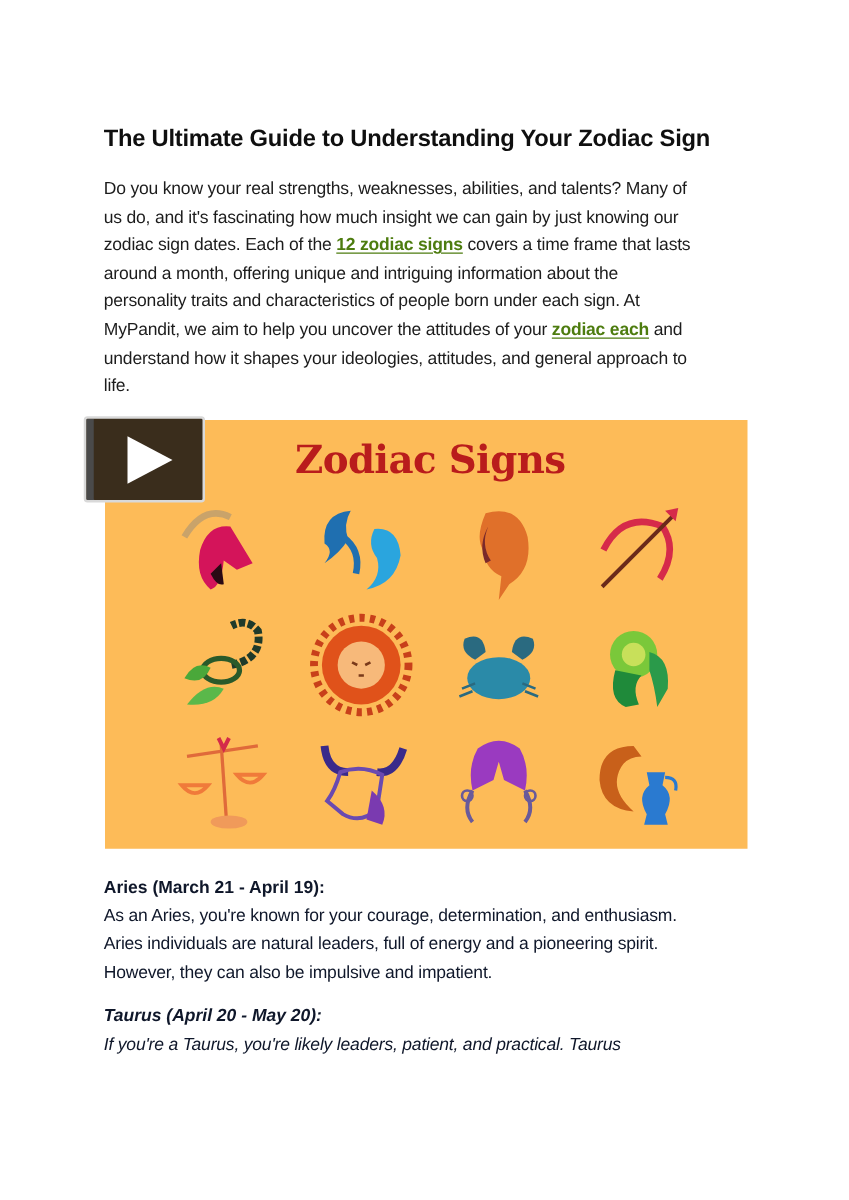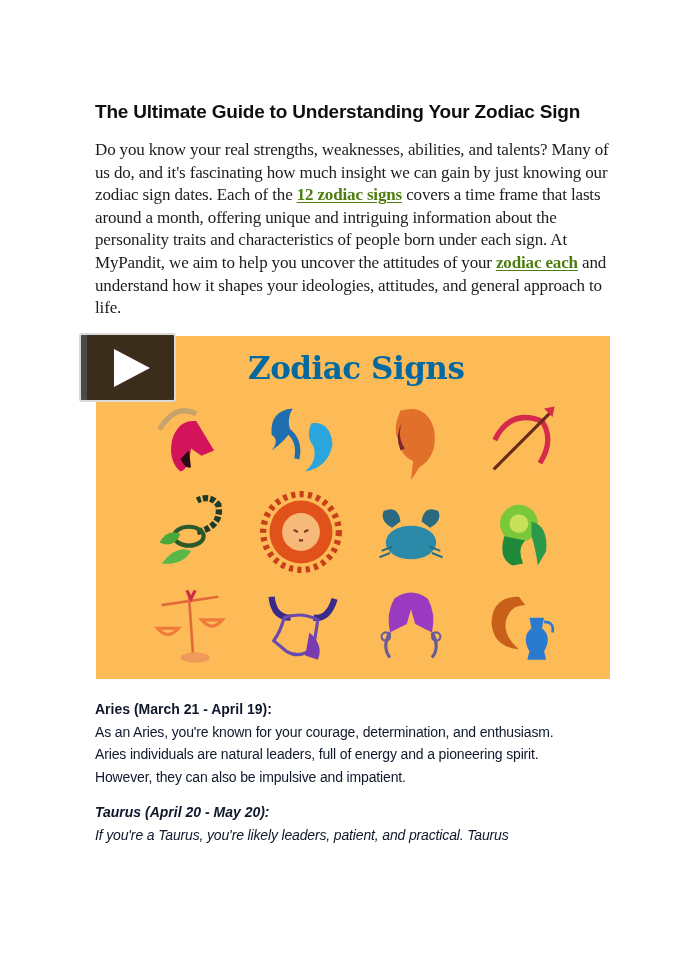--- a/index.html
+++ b/index.html
@@ -1,27 +1,27 @@
 <!DOCTYPE html>
 <html><head>
 <meta charset="utf-8">
 <style>
   html, body { margin: 0; padding: 0; background: #ffffff; }
   body { width: 679px; height: 960px; position: relative; overflow: hidden;
          font-family: "Liberation Sans", "DejaVu Sans", sans-serif; color: #1a1a1a; }
-  .page { position: absolute; left: 12px; top: 0; width: 635px; height: 960px; background: #fff; }
+  .page { position: absolute; left: 0; top: 0; width: 635px; height: 960px; background: #fff; }
   .title { position: absolute; left: 83px; top: 101px; font-size: 19px; font-weight: bold;
            letter-spacing: -0.2px; color: #0f0f0f; white-space: nowrap; }
-  .para { position: absolute; left: 83px; width: 500px; font-size: 17px; line-height: 22.6px; color: #1c1c1c; font-family: Liberation Serif, serif; }
+  .para { position: absolute; left: 83px; width: 500px; font-size: 14px; line-height: 22.6px; color: #1c1c1c; }
   .intro { top: 139px; }
   .line { display: block; white-space: nowrap; letter-spacing: -0.15px; }
   a.link { color: #4d7c0f; font-weight: bold; text-decoration: underline; text-underline-offset: 2px; }
   .hero { position: absolute; left: 84px; top: 336px; width: 514px; height: 343px; background: #fdbb58; overflow: hidden; }
   .hero-title { position: absolute; left: 152px; top: 14px; font-family: "DejaVu Serif", "Liberation Serif", serif;
-                font-weight: bold; font-size: 31px; color: #0369a1; letter-spacing: -0.5px; white-space: nowrap; }
+                font-weight: bold; font-size: 31px; color: #b91c1c; letter-spacing: -0.5px; white-space: nowrap; }
   .signs { position: absolute; left: 40px; top: 58px; width: 440px; height: 280px;
            display: grid; grid-template-columns: repeat(4, 110px); grid-template-rows: repeat(3, 92px); }
   .sign { display: flex; align-items: center; justify-content: center; }
   .sign svg { width: 84px; height: 84px; }
   .play { position: absolute; left: 67px; top: 333px; width: 97px; height: 69px; background: #3a2d1c;
           border: 2px solid #d9d9d9; box-sizing: border-box; border-radius: 3px; box-shadow: inset 6px 0 0 #4a4a4a; }
   .play-tri { position: absolute; left: 33px; top: 14px; width: 0; height: 0;
               border-top: 19px solid transparent; border-bottom: 19px solid transparent; border-left: 36px solid #ffffff; }
   .sec { position: absolute; left: 83px; width: 520px; font-size: 14px; line-height: 22.6px; color: #0f172a; }
   .sec-h { font-weight: bold; display: block; white-space: nowrap; }

